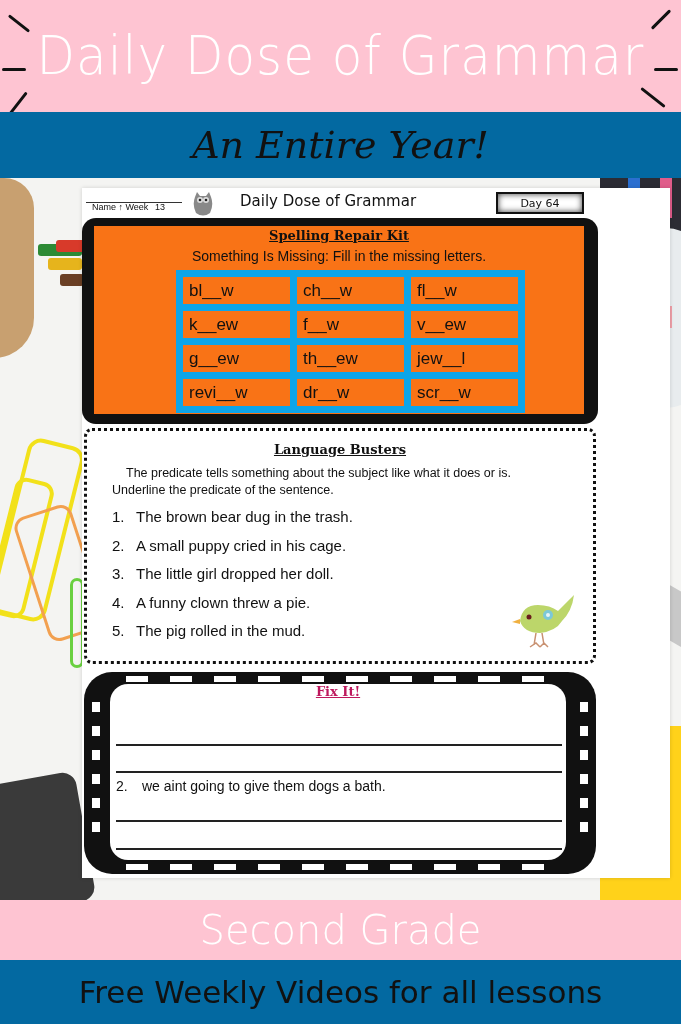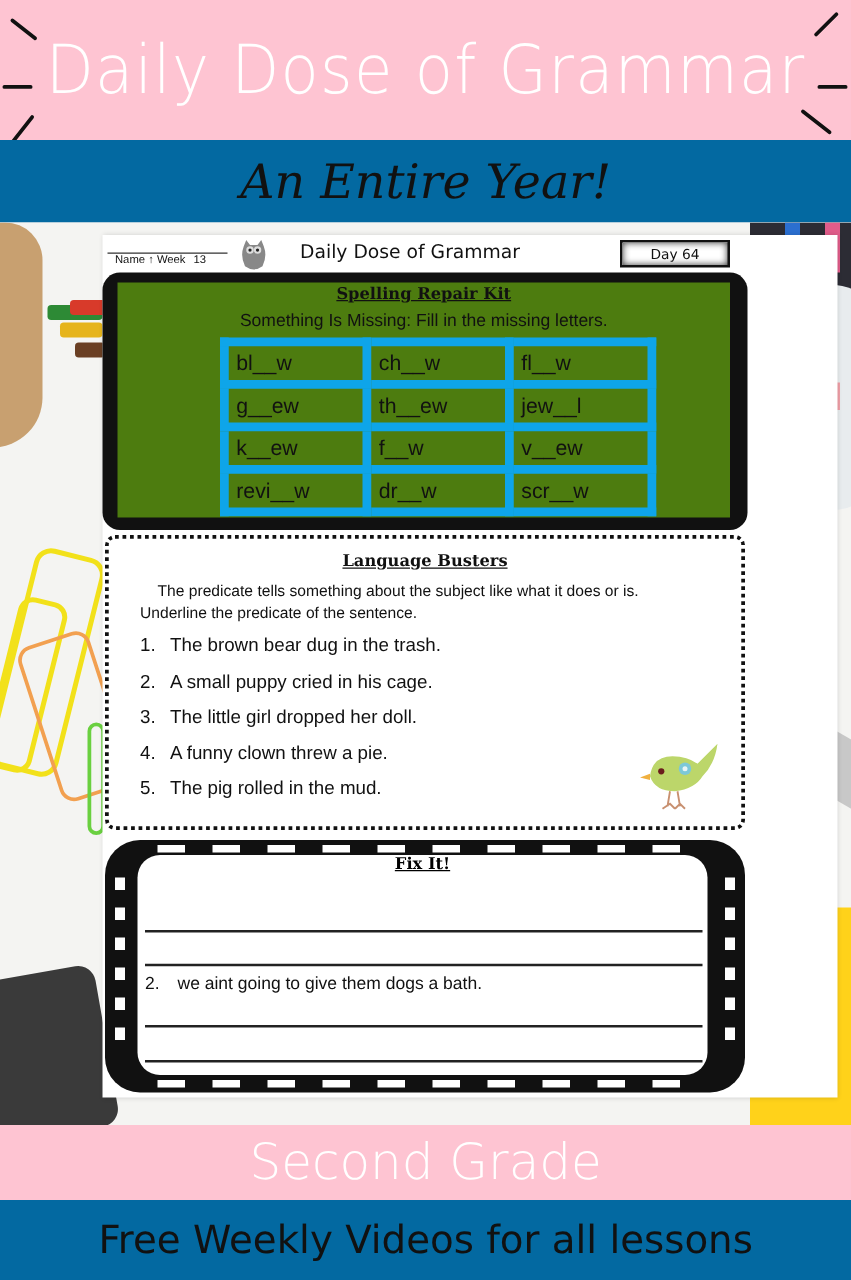--- a/index.html
+++ b/index.html
@@ -30,41 +30,41 @@
   #sheet { position: absolute; top: 188px; left: 82px; width: 588px; height: 690px; background: #fff; box-shadow: 0 0 4px rgba(0,0,0,0.15); }
   .ws-header { position: absolute; top: 0; left: 0; width: 516px; height: 30px; }
   .name-line { position: absolute; left: 4px; top: 14px; width: 96px; border-top: 1px solid #333; }
   .name-label { position: absolute; left: 10px; top: 14px; font-size: 9px; color: #111; }
   .owl { position: absolute; left: 110px; top: 3px; width: 22px; height: 26px; }
   .ws-title { position: absolute; left: 158px; top: 4px; font-family: "DejaVu Sans", sans-serif; font-size: 15px; color: #111; }
   .day-box { position: absolute; left: 414px; top: 4px; width: 88px; height: 22px; border: 2px solid #111; background: #fff; box-shadow: inset 0 0 6px #333; display: flex; align-items: center; justify-content: center; font-size: 11px; font-family: "DejaVu Sans", sans-serif; color: #111; }
 
   
   .spell-frame { position: absolute; top: 30px; left: 0; width: 516px; height: 206px; background: #111; border-radius: 14px; }
-  .spell-inner { position: absolute; top: 38px; left: 12px; width: 490px; height: 188px; background: #4d7c0f; }
+  .spell-inner { position: absolute; top: 38px; left: 12px; width: 490px; height: 188px; background: #f97316; }
   .spell-title { position: absolute; top: 2px; width: 100%; text-align: center; font-family: "DejaVu Serif", serif; font-size: 13px; font-weight: bold; text-decoration: underline; color: #111; }
   .spell-instr { position: absolute; top: 22px; width: 100%; text-align: center; font-size: 14px; color: #111; }
   .spell-table { position: absolute; top: 44px; left: 82px; border-collapse: collapse; }
   .spell-table td { border: 7px solid #0ea5e9; width: 114px; height: 34px; padding-left: 6px; font-size: 17px; color: #111; }
 
   
   .lang-frame { position: absolute; top: 240px; left: 2px; width: 512px; height: 236px; border: 3px solid #111; border-radius: 8px; border-style: dotted; }
   .lang-title { position: absolute; top: 254px; width: 516px; text-align: center; font-family: "DejaVu Serif", serif; font-size: 13px; font-weight: bold; text-decoration: underline; color: #111; }
   .lang-desc { position: absolute; top: 277px; left: 30px; width: 470px; font-size: 12.5px; line-height: 17px; color: #111; }
   .lang-desc .indent { padding-left: 14px; }
   .lang-list { position: absolute; top: 320px; left: 30px; list-style: none; }
   .lang-list li { font-size: 15px; height: 28.5px; color: #111; }
   .lang-list .num { display: inline-block; width: 24px; }
   .bird { position: absolute; left: 430px; top: 403px; width: 64px; height: 58px; }
 
   
   .fix-frame { position: absolute; top: 484px; left: 2px; width: 512px; height: 202px; background: #111; border-radius: 28px; }
   .fix-inner { position: absolute; top: 496px; left: 30px; width: 456px; height: 176px; background: #fff; border-radius: 18px; }
   .sprocket { position: absolute; background: #fff; }
-  .fix-title { position: absolute; top: 0px; width: 100%; text-align: center; font-family: "DejaVu Serif", serif; font-size: 13px; font-weight: bold; text-decoration: underline; color: #000000; }
+  .fix-title { position: absolute; top: 0px; width: 100%; text-align: center; font-family: "DejaVu Serif", serif; font-size: 13px; font-weight: bold; text-decoration: underline; color: #be185d; }
   .fix-item { position: absolute; left: 6px; font-size: 14px; color: #111; }
   .fix-item .num { display: inline-block; width: 26px; }
   .fix-line { position: absolute; left: 6px; width: 446px; border-top: 2px solid #222; }
 </style>
 </head>
 <body>
 
 <div id="top-title" class="band band-pink">
   <span class="title-text">Daily Dose of Grammar</span>
   <span class="burst" style="left:6px;top:22px;width:26px;transform:rotate(38deg);"></span>
@@ -138,28 +138,28 @@
     <div class="spell-title">Spelling Repair Kit</div>
     <div class="spell-instr">Something Is Missing:  Fill in the missing letters.</div>
     <table class="spell-table">
       <tbody>
           <tr>
         <td>bl__w</td>
         <td>ch__w</td>
         <td>fl__w</td>
       </tr>
       <tr>
+        <td>k__ew</td>
+        <td>f__w</td>
+        <td>v__ew</td>
+      </tr>
+      <tr>
         <td>g__ew</td>
         <td>th__ew</td>
         <td>jew__l</td>
-      </tr>
-      <tr>
-        <td>k__ew</td>
-        <td>f__w</td>
-        <td>v__ew</td>
       </tr>
       <tr>
         <td>revi__w</td>
         <td>dr__w</td>
         <td>scr__w</td>
       </tr>
     </tbody>
       </table>
   </div>
 

